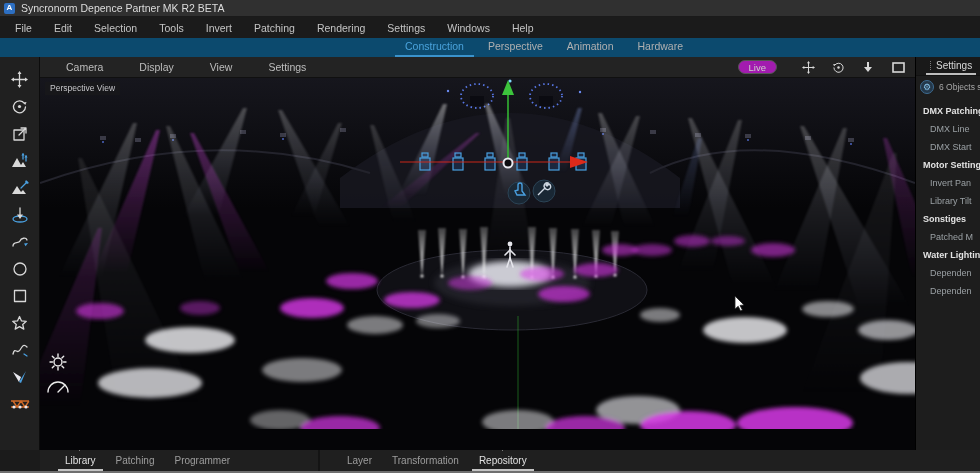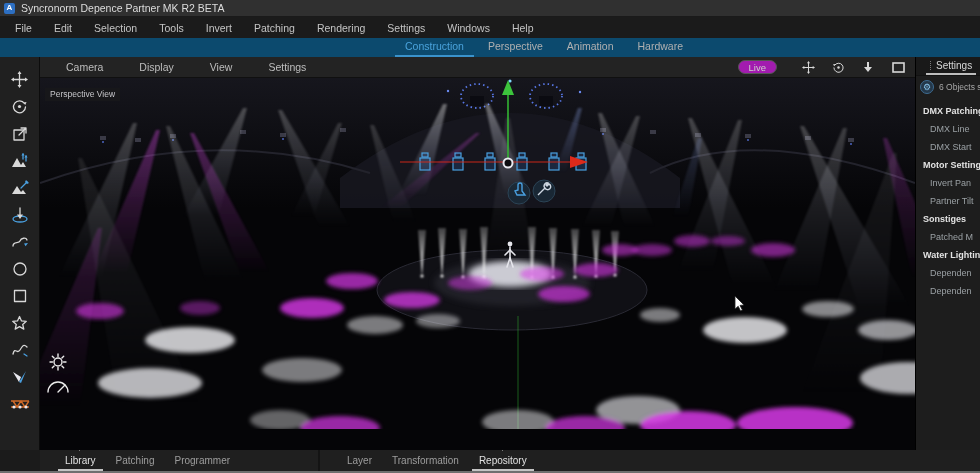--- a/index.html
+++ b/index.html
@@ -32,21 +32,21 @@
   .grip { width:2px; height:9px; border-left:1px dotted #7a7a7a; }
 
   .sub-toolbar { height:21px; background:#232323; display:flex; align-items:center; padding:0 8px 0 14px; gap:12px; border-bottom:1px solid #101010; }
   .sub-item { padding:0 12px; font-size:10.5px; color:#bdbdbd; }
   .sub-spacer { flex:1; }
   .live-btn { background:#a21caf; border:1px solid #555; border-radius:7px; color:#cfcfcf; font-size:9.5px; padding:0 10px; height:14px; line-height:13px; margin-right:10px; }
   .vp-ctl { width:18px; height:16px; display:flex; align-items:center; justify-content:center; }
 
   .viewport { position:relative; flex:1; background:#050507; overflow:hidden; }
   .viewport svg.scene { position:absolute; inset:0; }
-  .persp-badge { position:absolute; left:5px; top:10px; background:rgba(24,24,26,.88); color:#c6c6ca; font-size:8.5px; padding:1px 5px 2px;text-align:right; }
+  .persp-badge { position:absolute; left:5px; top:4px; background:rgba(24,24,26,.88); color:#c6c6ca; font-size:8.5px; padding:1px 5px 2px;text-align:right; }
 
   
   .right-panel { width:65px; background:#1d1d1d; border-left:1px solid #000; display:flex; flex-direction:column; overflow:hidden; }
   .rp-tabrow { height:19px; background:#191919; display:flex; align-items:flex-end; padding-left:10px; border-bottom:1px solid #121212; }
   .rp-tab { display:flex; align-items:center; gap:4px; padding:2px 4px 2px; font-size:10px; color:#d8d8d8; border-bottom:2px solid #bdbdbd; white-space:nowrap; }
   .rp-status { height:22px; display:flex; align-items:center; gap:5px; padding-left:4px; white-space:nowrap; }
   .gear-badge { min-width:14px; height:14px; border-radius:50%; background:#24384a; border:1px solid #3e6c92; color:#86c2ea; font-size:9px; display:flex; align-items:center; justify-content:center; }
   .rp-status-text { font-size:8.5px; color:#a8a8a8; }
   .rp-list { padding-top:4px; }
   .rp-header { font-size:9px; font-weight:bold; color:#e2e2e2; padding:4px 0 4px 7px; white-space:nowrap; }
@@ -469,21 +469,21 @@
     <div class="rp-status">
       <span class="gear-badge">⚙</span>
       <span class="rp-status-text">6 Objects sele</span>
     </div>
     <div class="rp-list">
       <div class="rp-header">DMX Patching</div>
       <div class="rp-item">DMX Line</div>
       <div class="rp-item">DMX Start</div>
       <div class="rp-header">Motor Settings</div>
       <div class="rp-item">Invert Pan</div>
-      <div class="rp-item">Partner Tilt</div>
+      <div class="rp-item">Library Tilt</div>
       <div class="rp-header">Sonstiges</div>
       <div class="rp-item">Patched M</div>
       <div class="rp-header">Water Lighting</div>
       <div class="rp-item">Dependen</div>
       <div class="rp-item">Dependen</div>
     </div>
   </div>
 </div>
 
 <div class="bottombar">

